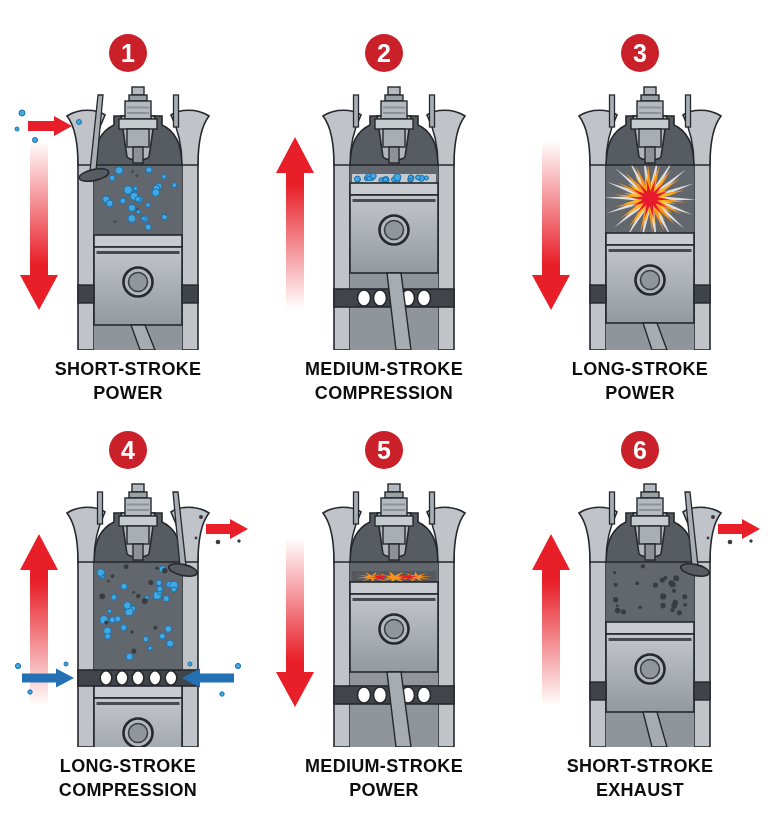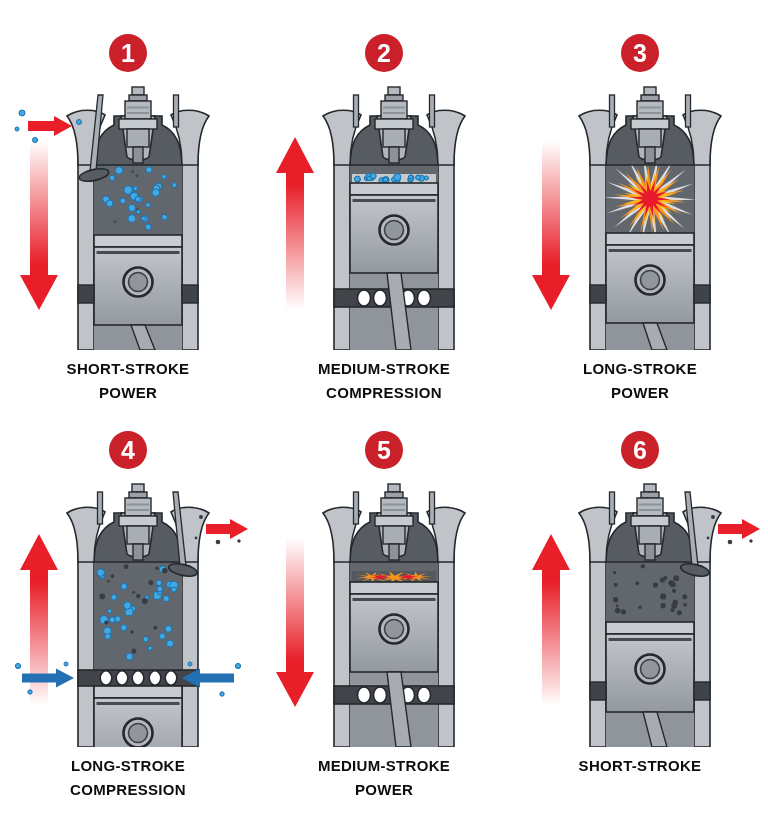--- a/index.html
+++ b/index.html
@@ -19,21 +19,21 @@
   .badge{
     width:38px;height:38px;border-radius:50%;
     display:flex;align-items:center;justify-content:center;
     color:#ffffff;font-weight:bold;font-size:25px;line-height:1;
     background:#c9202a;
   }
   .diagram{margin-top:13px;width:240px;height:265px;}
   .diagram svg{display:block;}
   .label{
     margin-top:7px;text-align:center;font-weight:bold;
-    font-size:15px;line-height:24px;letter-spacing:.3px;color:#0d0d0d;
+    font-size:18px;line-height:24px;letter-spacing:.3px;color:#0d0d0d;
   }
   .label span{display:block;}
 </style>
 </head>
 <body style="background: rgb(255, 255, 255);">
 
 <div class="board">
 
   <div class="row">
     <figure class="panel">
@@ -510,16 +510,17 @@
             <rect x="198" y="42" width="24" height="10" fill="#e81e28"></rect>
             <polygon points="222,37 222,57 240,47" fill="#e81e28"></polygon>
             <circle cx="193" cy="35" r="2" fill="#383d43"></circle>
             <circle cx="210" cy="60" r="2.3" fill="#383d43"></circle>
             <circle cx="231" cy="59" r="1.7" fill="#383d43"></circle>
             <circle cx="188" cy="56" r="1.4" fill="#383d43"></circle>
           </svg>
         </div>
       <figcaption class="label" style="color: rgb(13, 13, 13);">
         <span>SHORT-STROKE</span>
+        <span>EXHAUST</span>
       </figcaption>
     </figure>
   </div>
 </div>
 
 </body></html>

